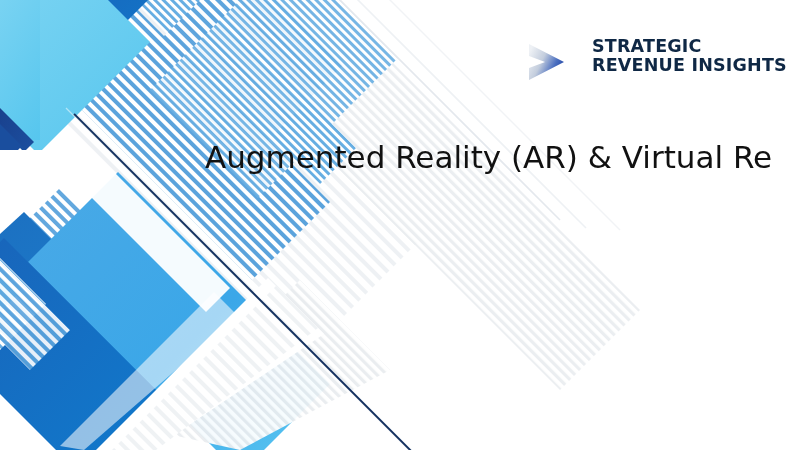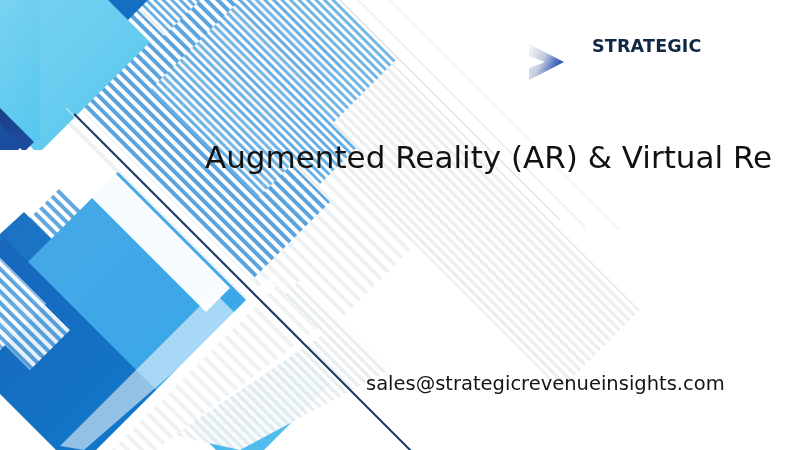--- a/index.html
+++ b/index.html
@@ -212,20 +212,20 @@
           <stop offset="0%" stop-color="#eef1f5"></stop>
           <stop offset="38%" stop-color="#c3cddd"></stop>
           <stop offset="72%" stop-color="#4b6fc0"></stop>
           <stop offset="100%" stop-color="#1b3fa0"></stop>
         </linearGradient>
       </defs>
       <path d="M5 6 L5 18 L21 24 L5 30 L5 42 L40 24 Z" fill="url(#gMark)"></path>
     </svg>
     <div class="logo-text">
       <div class="logo-line1">STRATEGIC</div>
+      <div class="logo-line2">REVENUE INSIGHTS</div>
     </div>
   </div>
 
   <div class="slide-title">Augmented Reality (AR) &amp; Virtual Re</div>
 
-  <div class="contact-email">sales@strategicrevenueinsights.com</div>
 
 </div>
 
 </body></html>

